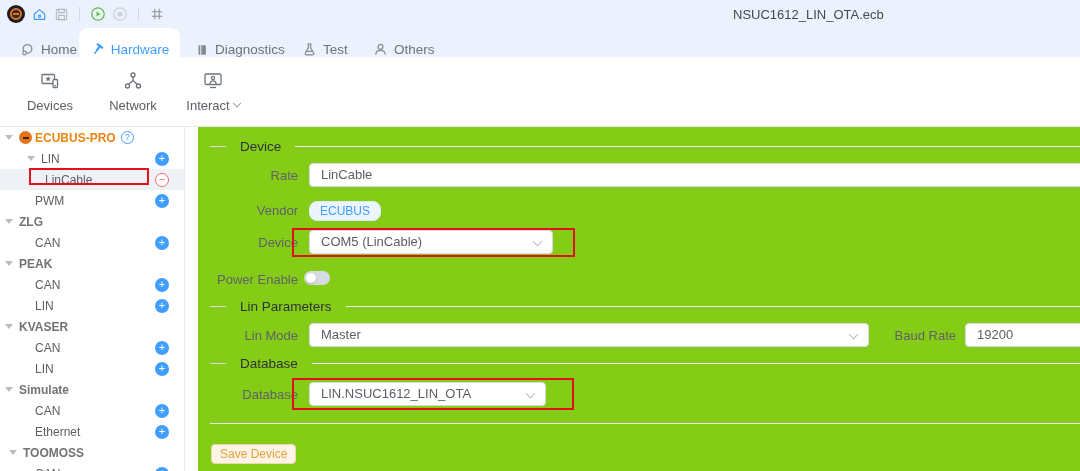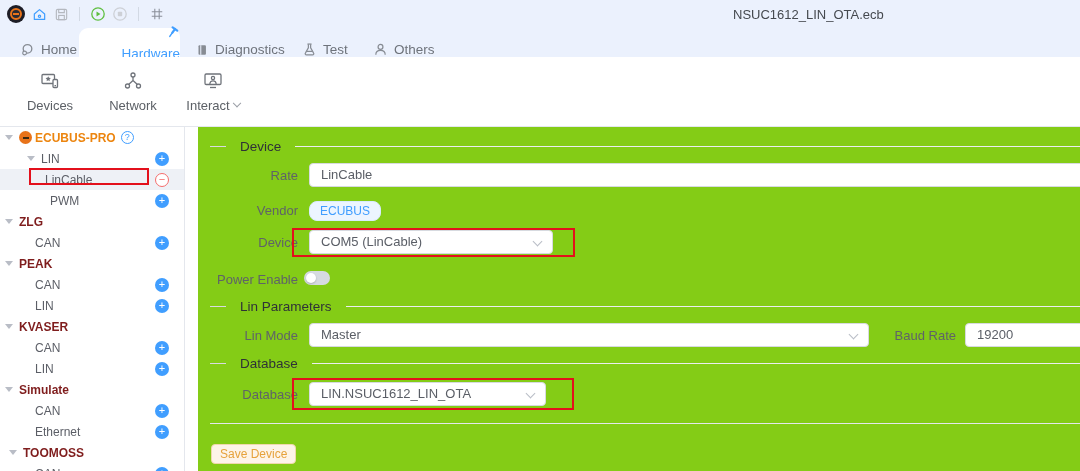--- a/index.html
+++ b/index.html
@@ -34,21 +34,21 @@
   
   .sidebar { position:absolute; left:0; top:127px; width:185px; height:344px; background:#fff;
     border-right:1px solid #e4e7ed; overflow:hidden; }
   .tree-row { height:21px; display:flex; align-items:center; font-size:12px; color:#5b5e66; cursor:pointer; }
   .tree-row.selected { background:#eef1f6; }
   .caret { width:0; height:0; border-left:4px solid transparent; border-right:4px solid transparent;
     border-top:5px solid #b9bdc6; margin-right:6px; }
   .tree-logo { width:13px; height:13px; border-radius:50%; background:#e8731a; margin-right:3px;
     display:flex; align-items:center; justify-content:center; }
   .tree-logo .ld { width:6px; height:2px; background:#3a2a14; }
-  .tree-label.group { font-weight:bold; color:#7f1d1d; }
+  .tree-label.group { font-weight:bold; color:#737373; }
   .tree-label.brand { font-weight:bold; color:#ec850f; }
   .help-ic { width:13px; height:13px; border:1px solid #409eff; border-radius:50%; color:#409eff;
     font-size:9px; line-height:11px; text-align:center; margin-left:5px; cursor:pointer; }
   .flex1 { flex:1; }
   .add-ic { width:14px; height:14px; border-radius:50%; background:#409eff; color:#fff;
     font-size:11px; line-height:13px; text-align:center; margin-right:15px; cursor:pointer; }
   .rem-ic { width:14px; height:14px; border-radius:50%; background:#fff; border:1px solid #f56c6c;
     color:#f56c6c; font-size:11px; line-height:11px; text-align:center; margin-right:15px; cursor:pointer; }
   .side-annot { position:absolute; left:29px; top:41px; width:120px; height:17px;
     border:2px solid #e3101c; pointer-events:none; }
@@ -126,21 +126,21 @@
 <div class="tabbar">
   <div class="tab" style="left:20px;">
     <span>
       <svg width="15" height="15" viewBox="0 0 16 16" fill="none" stroke="#878c94" stroke-width="1.4">
         <circle cx="8" cy="7.3" r="4.6"></circle>
           <circle cx="4.9" cy="11.7" r="2" fill="#ebf1fd" stroke-width="1.2"></circle>
         </svg>
       </span>
     <span>Home</span>
   </div>
-  <div class="tab active" style="left:79px; width:101px;flex-direction:column;">
+  <div class="tab active" style="left:79px; width:101px;">
     <span>
       <svg width="15" height="15" viewBox="0 0 16 16" fill="none" stroke="#409eff" stroke-linecap="round">
         <g transform="rotate(35 8 8)">
             <path d="M5 3.5 H11" stroke-width="2.4"></path>
             <path d="M8 3.5 V8.2" stroke-width="2.4"></path>
             <path d="M8 8.2 V13" stroke-width="1.6"></path>
           </g>
         </svg>
       </span>
     <span>Hardware</span>
@@ -228,21 +228,21 @@
       <span class="caret"></span>
       <span class="tree-label">LIN</span>
       <span class="flex1"></span>
       <span class="add-ic">+</span>
     </div>
     <div class="tree-row selected" style="padding-left: 45px;">
       <span class="tree-label">LinCable</span>
       <span class="flex1"></span>
       <span class="rem-ic">−</span>
     </div>
-    <div class="tree-row" style="padding-left: 50px;">
+    <div class="tree-row" style="padding-left: 35px;">
       <span class="tree-label">PWM</span>
       <span class="flex1"></span>
       <span class="add-ic">+</span>
     </div>
     <div class="tree-row" style="padding-left: 5px;">
       <span class="caret"></span>
       <span class="tree-label group">ZLG</span>
       <span class="flex1"></span>
     </div>
     <div class="tree-row" style="padding-left: 35px;">

